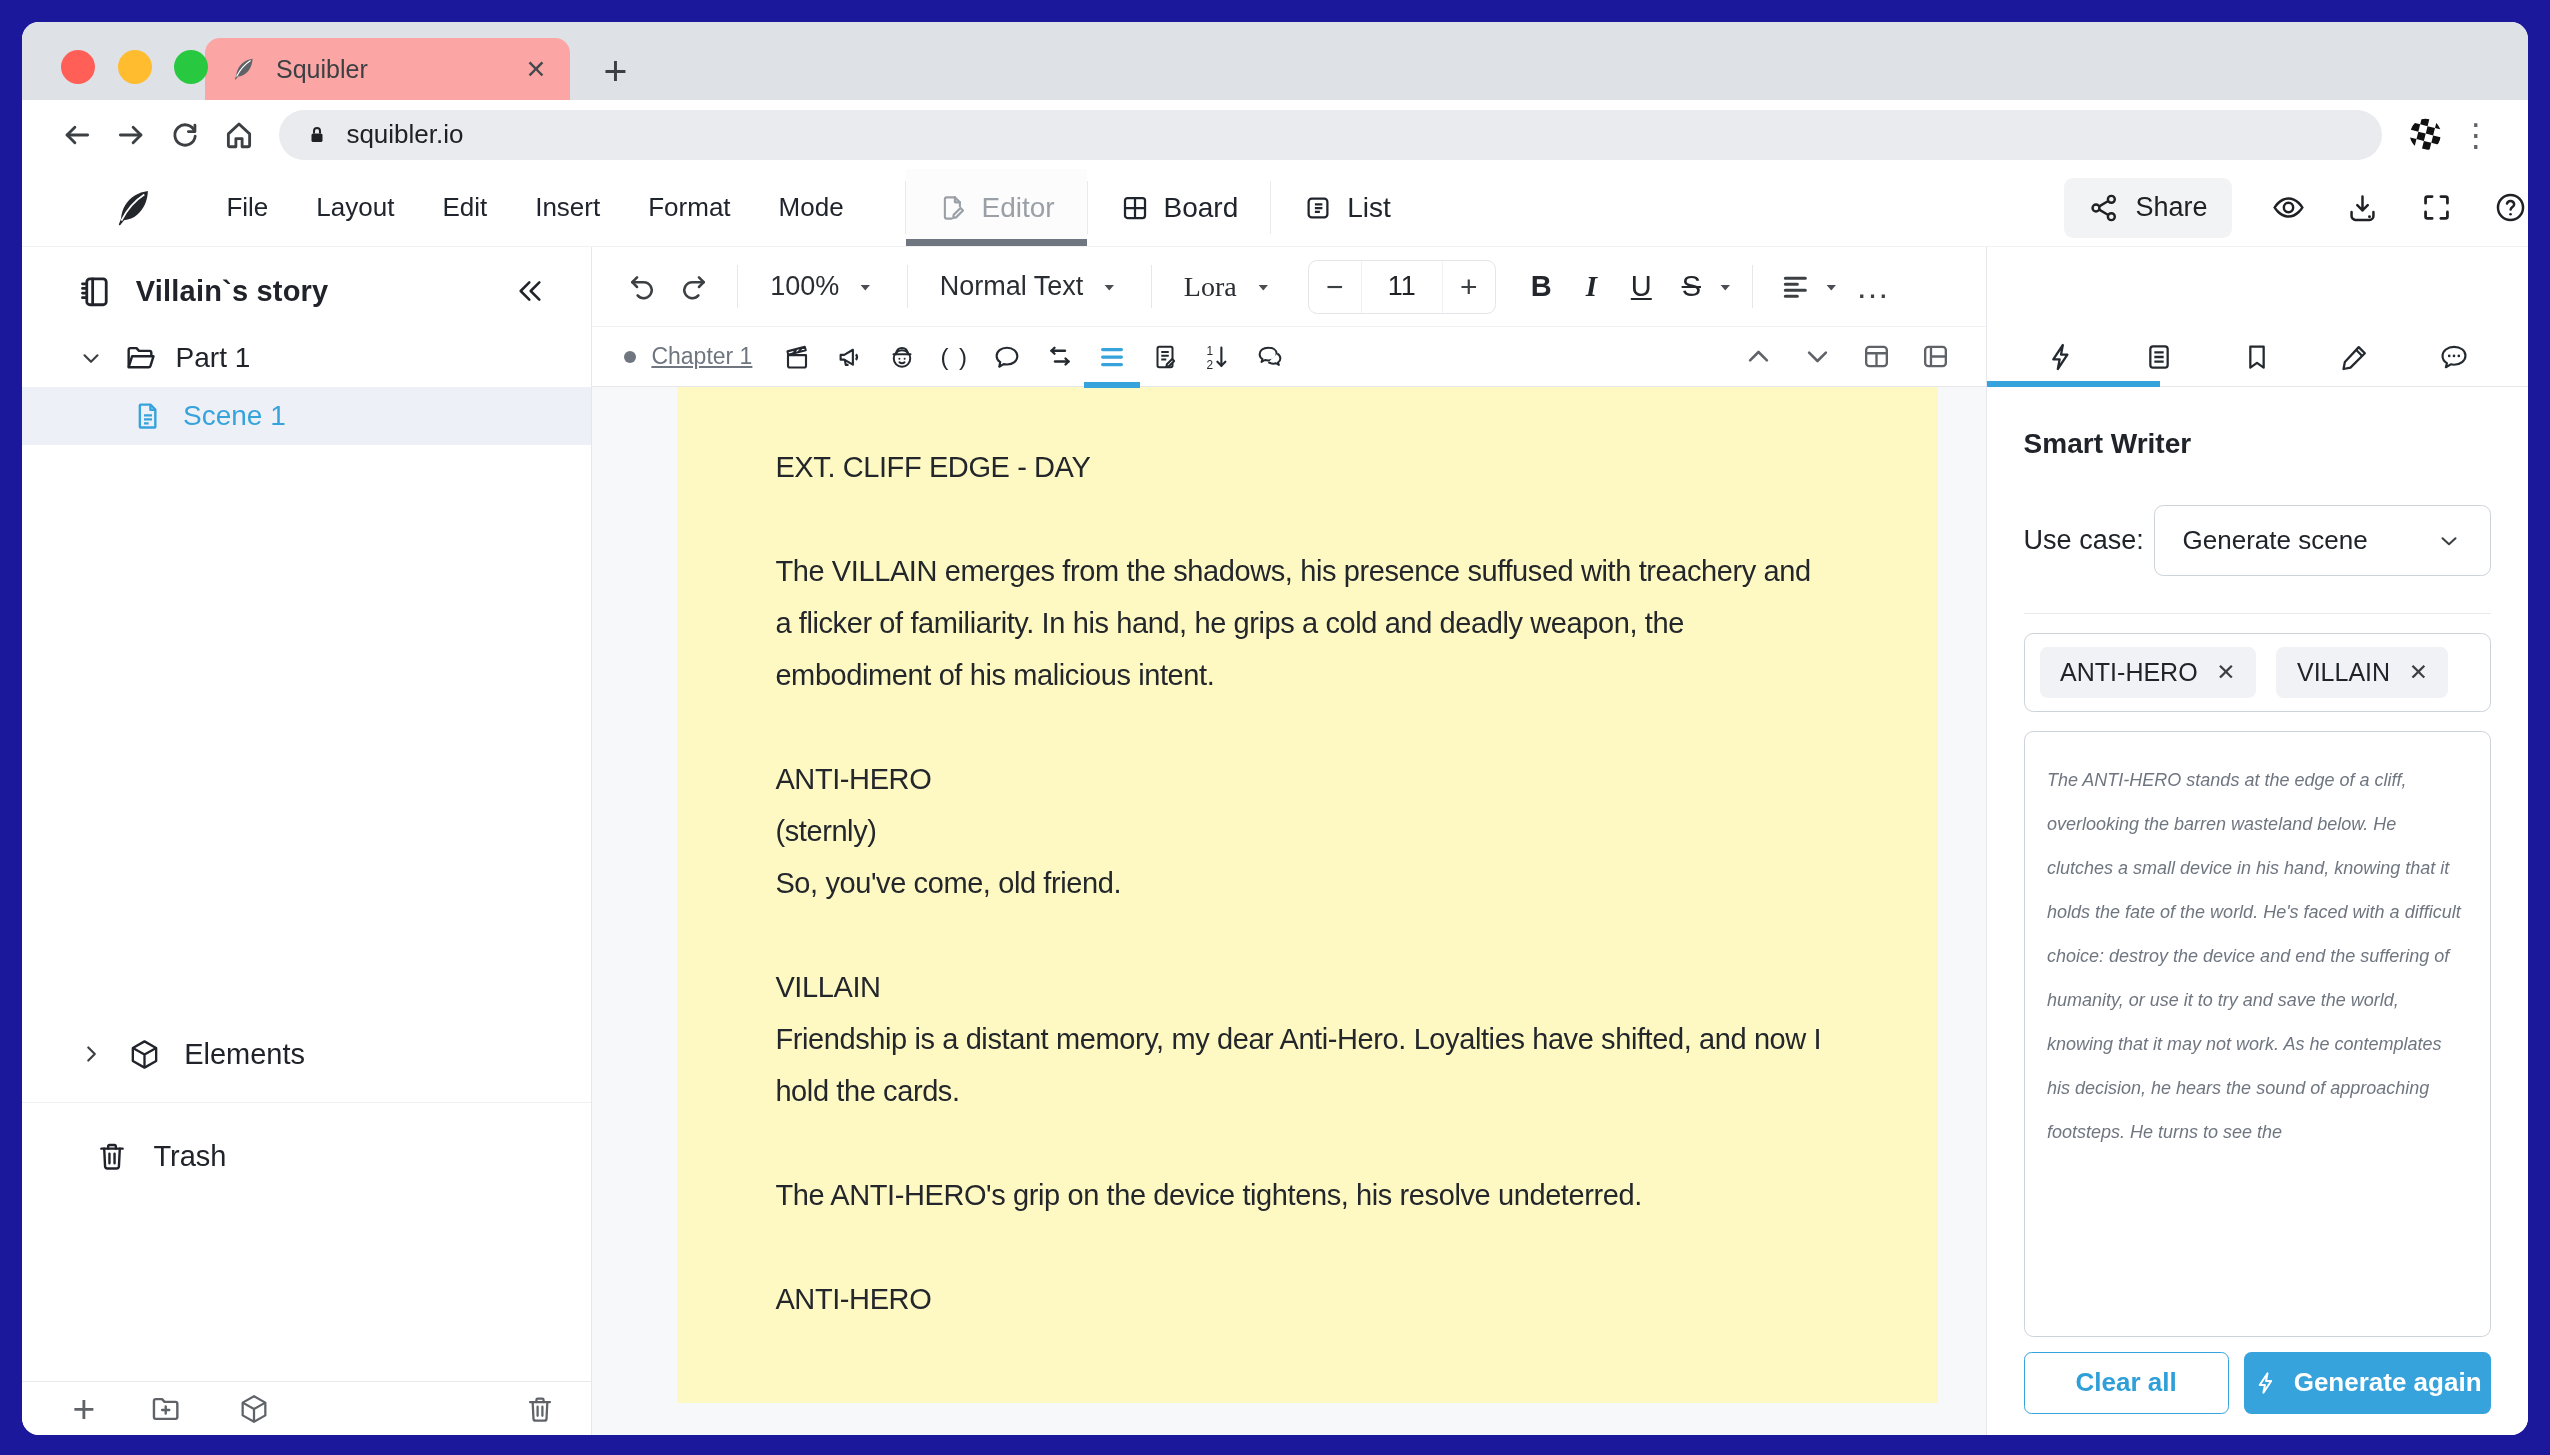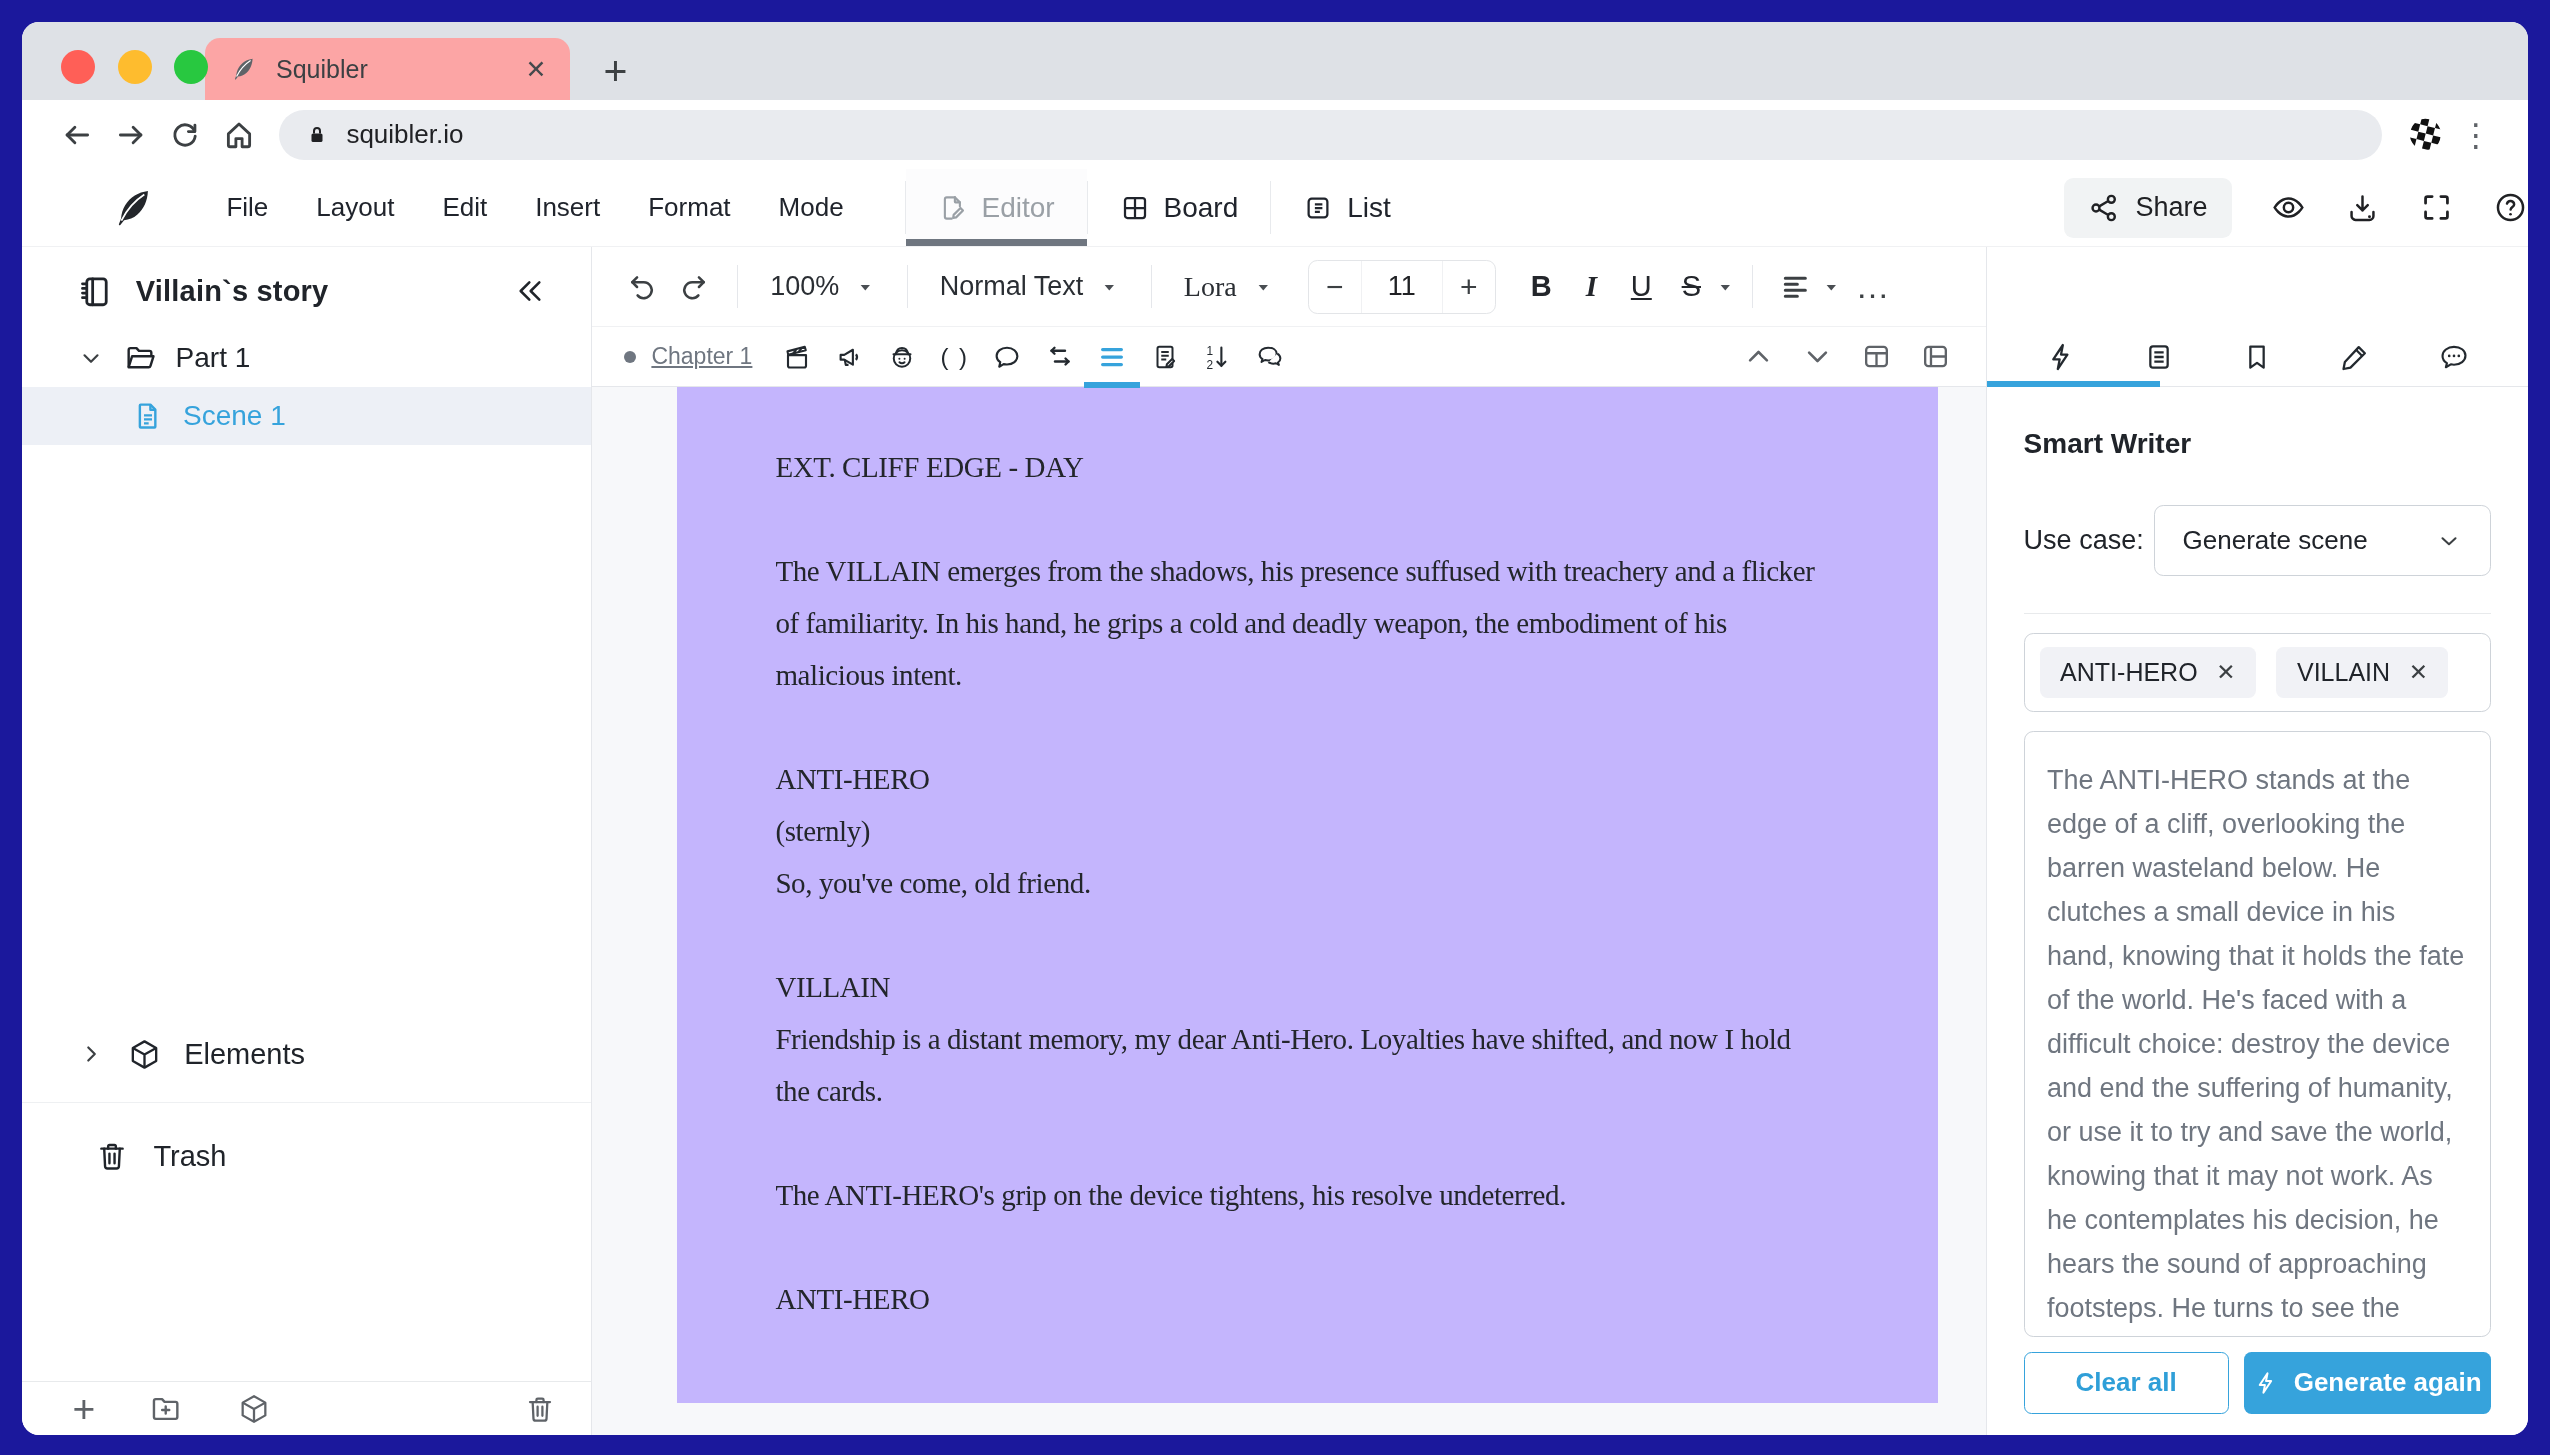--- a/index.html
+++ b/index.html
@@ -104,21 +104,21 @@
   .ch-ic { width:45px; height:47px; display:flex; align-items:center; justify-content:center; color:#23292f; position:relative; }
   .ch-ic svg { width:30px; height:30px; }
   .ch-ic .ptxt { font-size:24px; letter-spacing:1.9px; color:#23292f; }
   .ch-ic.active { color:#36a3dc; }
   .ch-ic.active .aul { position:absolute; left:-5.6px; right:-5.6px; bottom:-7.5px; height:5.6px; background:#36a3dc; }
   .ch-right { margin-left:auto; display:flex; align-items:center; gap:28px; color:#5f6368; }
   .ch-right svg { width:31px; height:31px; }
 
   
   .editor { flex:1; background:#f7f8fa; padding:0 48px 0 85px; min-height:0; }
-  .page { background:#c4b5fd; height:calc(100% - 32px); padding:54px 37px 0 98px; overflow:hidden;font-family:Liberation Serif, serif; }
+  .page { background:#fef9c3; height:calc(100% - 32px); padding:54px 37px 0 98px; overflow:hidden; }
   .pline { font-size:29px; line-height:52px; color:#23262b; letter-spacing:-0.4px; max-width:1051px; }
   .pline + .pline { margin-top:52px; }
   .pline.paren, .pline.dialogue { margin-top:0; }
 
   
   .panel { width:542px; flex:0 0 542px; border-left:0.9px solid #e5e7eb; background:#fff; display:flex; flex-direction:column; }
   .panel-top { height:80px; flex:0 0 auto; }
   .ptabs { height:60px; border-bottom:0.9px solid #e5e7eb; display:flex; align-items:center; justify-content:space-between; padding:0 58px; position:relative; color:#23292f; flex:0 0 auto; }
   .ptabs svg { width:32px; height:32px; }
   .ptab.active { color:#23292f; }
@@ -127,21 +127,21 @@
   .sw-title { font-size:28px; font-weight:700; color:#20242a; }
   .usecase { display:flex; align-items:center; margin-top:45px; }
   .uc-label { font-size:27px; color:#20242a; }
   .uc-dd { margin-left:auto; width:337px; height:71px; border:1.4px solid #ced3d9; border-radius:9.3px; display:flex; align-items:center; justify-content:space-between; padding:0 28px; font-size:26px; color:#20242a; }
   .uc-dd svg { width:26px; height:26px; color:#3c4043; }
   .p-div { height:0.9px; background:#e8eaec; margin-top:37px; }
   .chips { margin-top:18.6px; border:1.4px solid #ced3d9; border-radius:9.3px; padding:13px 15px; display:flex; gap:20.5px; }
   .chip { background:#f1f2f6; border-radius:7.5px; display:flex; align-items:center; gap:18.6px; padding:11.2px 20.5px; font-size:25px; color:#20242a; }
   .chip-x { font-size:23px; color:#3c4043; }
   .gen-box { margin-top:18.6px; border:1.4px solid #ced3d9; border-radius:9.3px; height:606px; padding:26px 22.4px; overflow:hidden; }
-  .gen-text { font-size:27px; line-height:44px; color:#6f7680; }
+  .gen-text { font-size:18px; line-height:44px; color:#6f7680;font-style:italic; }
   .pbuttons { margin-top:15px; display:flex; gap:15px; flex:0 0 auto; }
   .btn-clear { flex:0 0 205px; height:62px; background:#fff; border:1.9px solid #36a3dc; border-radius:7.5px; color:#2f9fd8; font-weight:700; font-size:26px; display:flex; align-items:center; justify-content:center; }
   .btn-generate { flex:1; height:62px; background:#36a3dc; border:none; border-radius:7.5px; color:#fff; font-weight:700; font-size:26px; display:flex; align-items:center; justify-content:center; gap:15px; }
   .btn-generate svg { width:26px; height:26px; }
 </style>
 </head>
 <body>
 
 <div class="frame">
   <div class="window">

